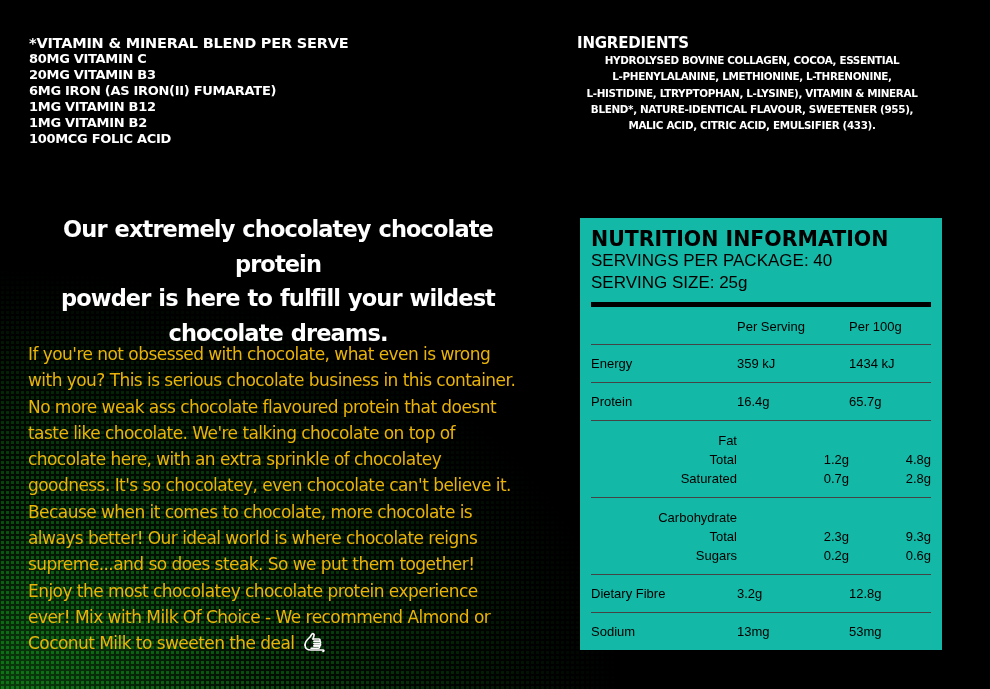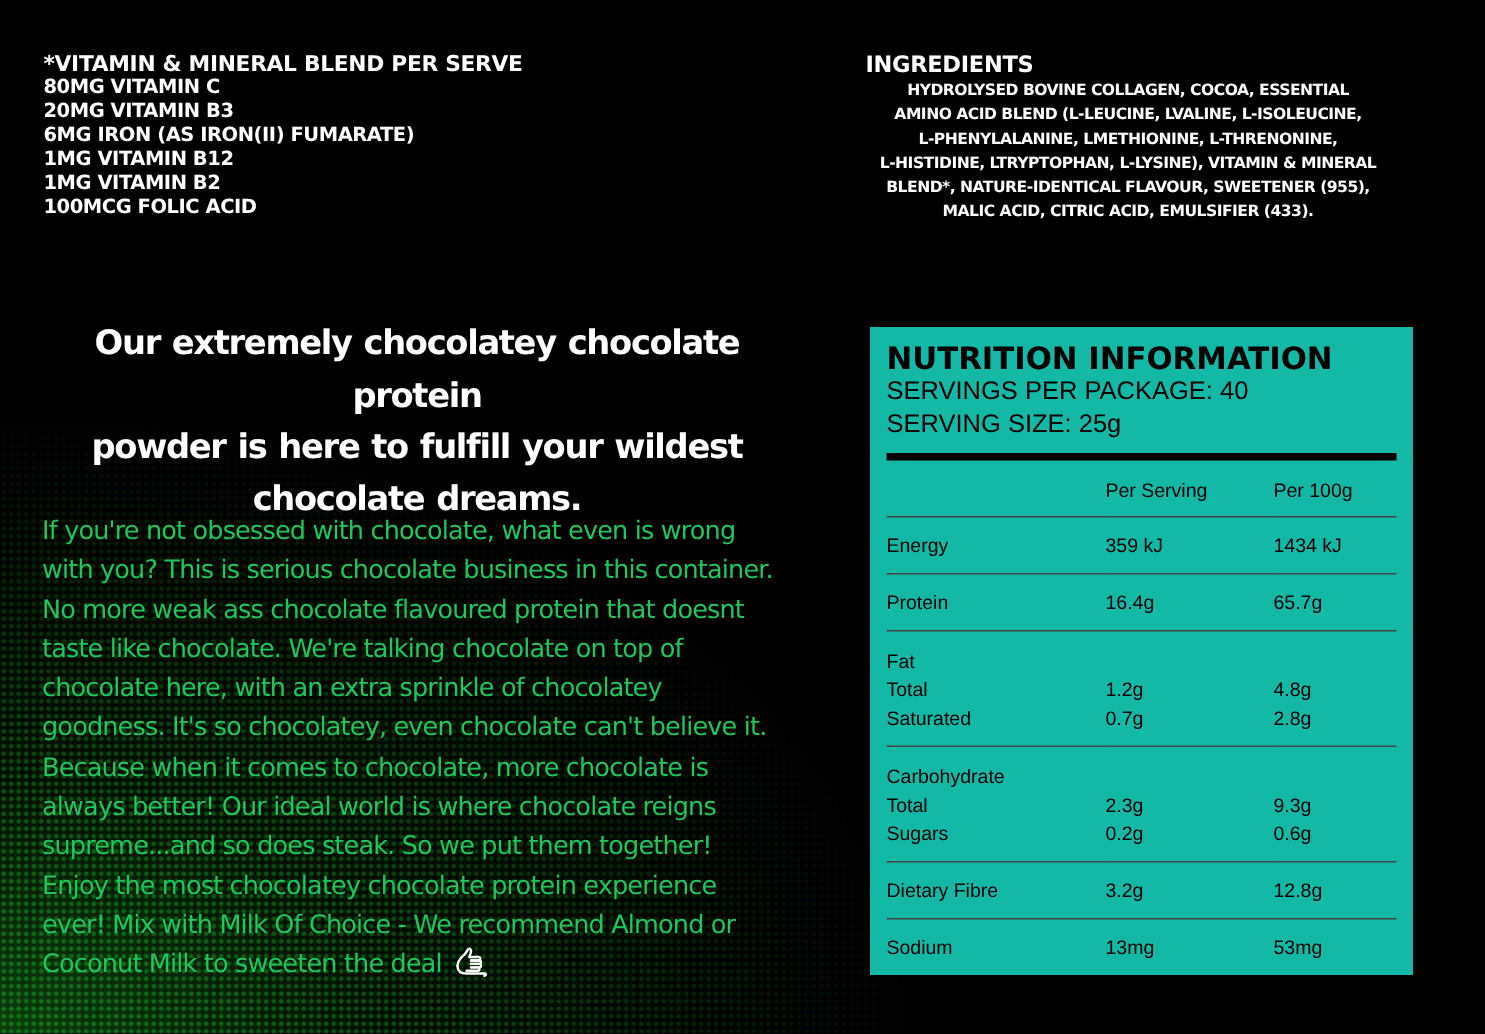--- a/index.html
+++ b/index.html
@@ -64,21 +64,21 @@
       text-align: center;
     }
 
     
     .body-text {
       position: absolute; left: 28px; top: 341px; width: 520px;
       font-family: "DejaVu Sans", sans-serif;
       font-size: 17px;
       line-height: 26.3px;
       letter-spacing: -0.55px;
-      color: #22c55e;
+      color: #eab308;
     }
     .thumb-icon {
       display: inline-block; vertical-align: -5px; margin-left: 3px;
       width: 24px; height: 22px;
     }
 
     
     .nutrition {
       position: absolute; left: 580px; top: 218px; width: 362px; height: 432px;
       background: #14b8a6; color: #000;
@@ -98,21 +98,21 @@
     }
     .nutrition table {
       width: 340px; border-collapse: collapse; font-size: 13px;
     }
     .nutrition td { padding: 0; vertical-align: middle; line-height: 19px; }
     .nutrition td.c1 { width: 146px; margin-left: 46px; }
     .nutrition td.c2 { width: 112px; }
     .nutrition tr.head td { height: 37px; padding-top: 3px; }
     .nutrition tr.row td { border-top: 1.5px solid #444; }
     .nutrition tr.single td { height: 38px; }
-    .nutrition tr.group td { height: 77px; padding-top: 2px; }
+    .nutrition tr.group td { height: 77px; padding-top: 2px; text-align: right; }
     .nutrition .sub { display: block; line-height: 19px; }
   </style>
 </head>
 <body>
 
 <div class="bg-glow"></div>
 <div class="bg-halftone"></div>
 
 <section class="vitamins">
   <div class="title">*VITAMIN &amp; MINERAL BLEND PER SERVE</div>
@@ -121,21 +121,20 @@
   <div class="item">6MG IRON (AS IRON(II) FUMARATE)</div>
   <div class="item">1MG VITAMIN B12</div>
   <div class="item">1MG VITAMIN B2</div>
   <div class="item">100MCG FOLIC ACID</div>
 </section>
 
 <section class="ingredients">
   <div class="title">INGREDIENTS</div>
   <div class="text">
     <div>HYDROLYSED BOVINE COLLAGEN, COCOA, ESSENTIAL</div>
-    <div>AMINO ACID BLEND (L-LEUCINE, LVALINE, L-ISOLEUCINE,</div>
     <div>L-PHENYLALANINE, LMETHIONINE, L-THRENONINE,</div>
     <div>L-HISTIDINE, LTRYPTOPHAN, L-LYSINE), VITAMIN &amp; MINERAL</div>
     <div>BLEND*, NATURE-IDENTICAL FLAVOUR, SWEETENER (955),</div>
     <div>MALIC ACID, CITRIC ACID, EMULSIFIER (433).</div>
   </div>
 </section>
 
 <h1 class="headline">
   <div>Our extremely chocolatey chocolate protein</div>
   <div>powder is here to fulfill your wildest</div>

